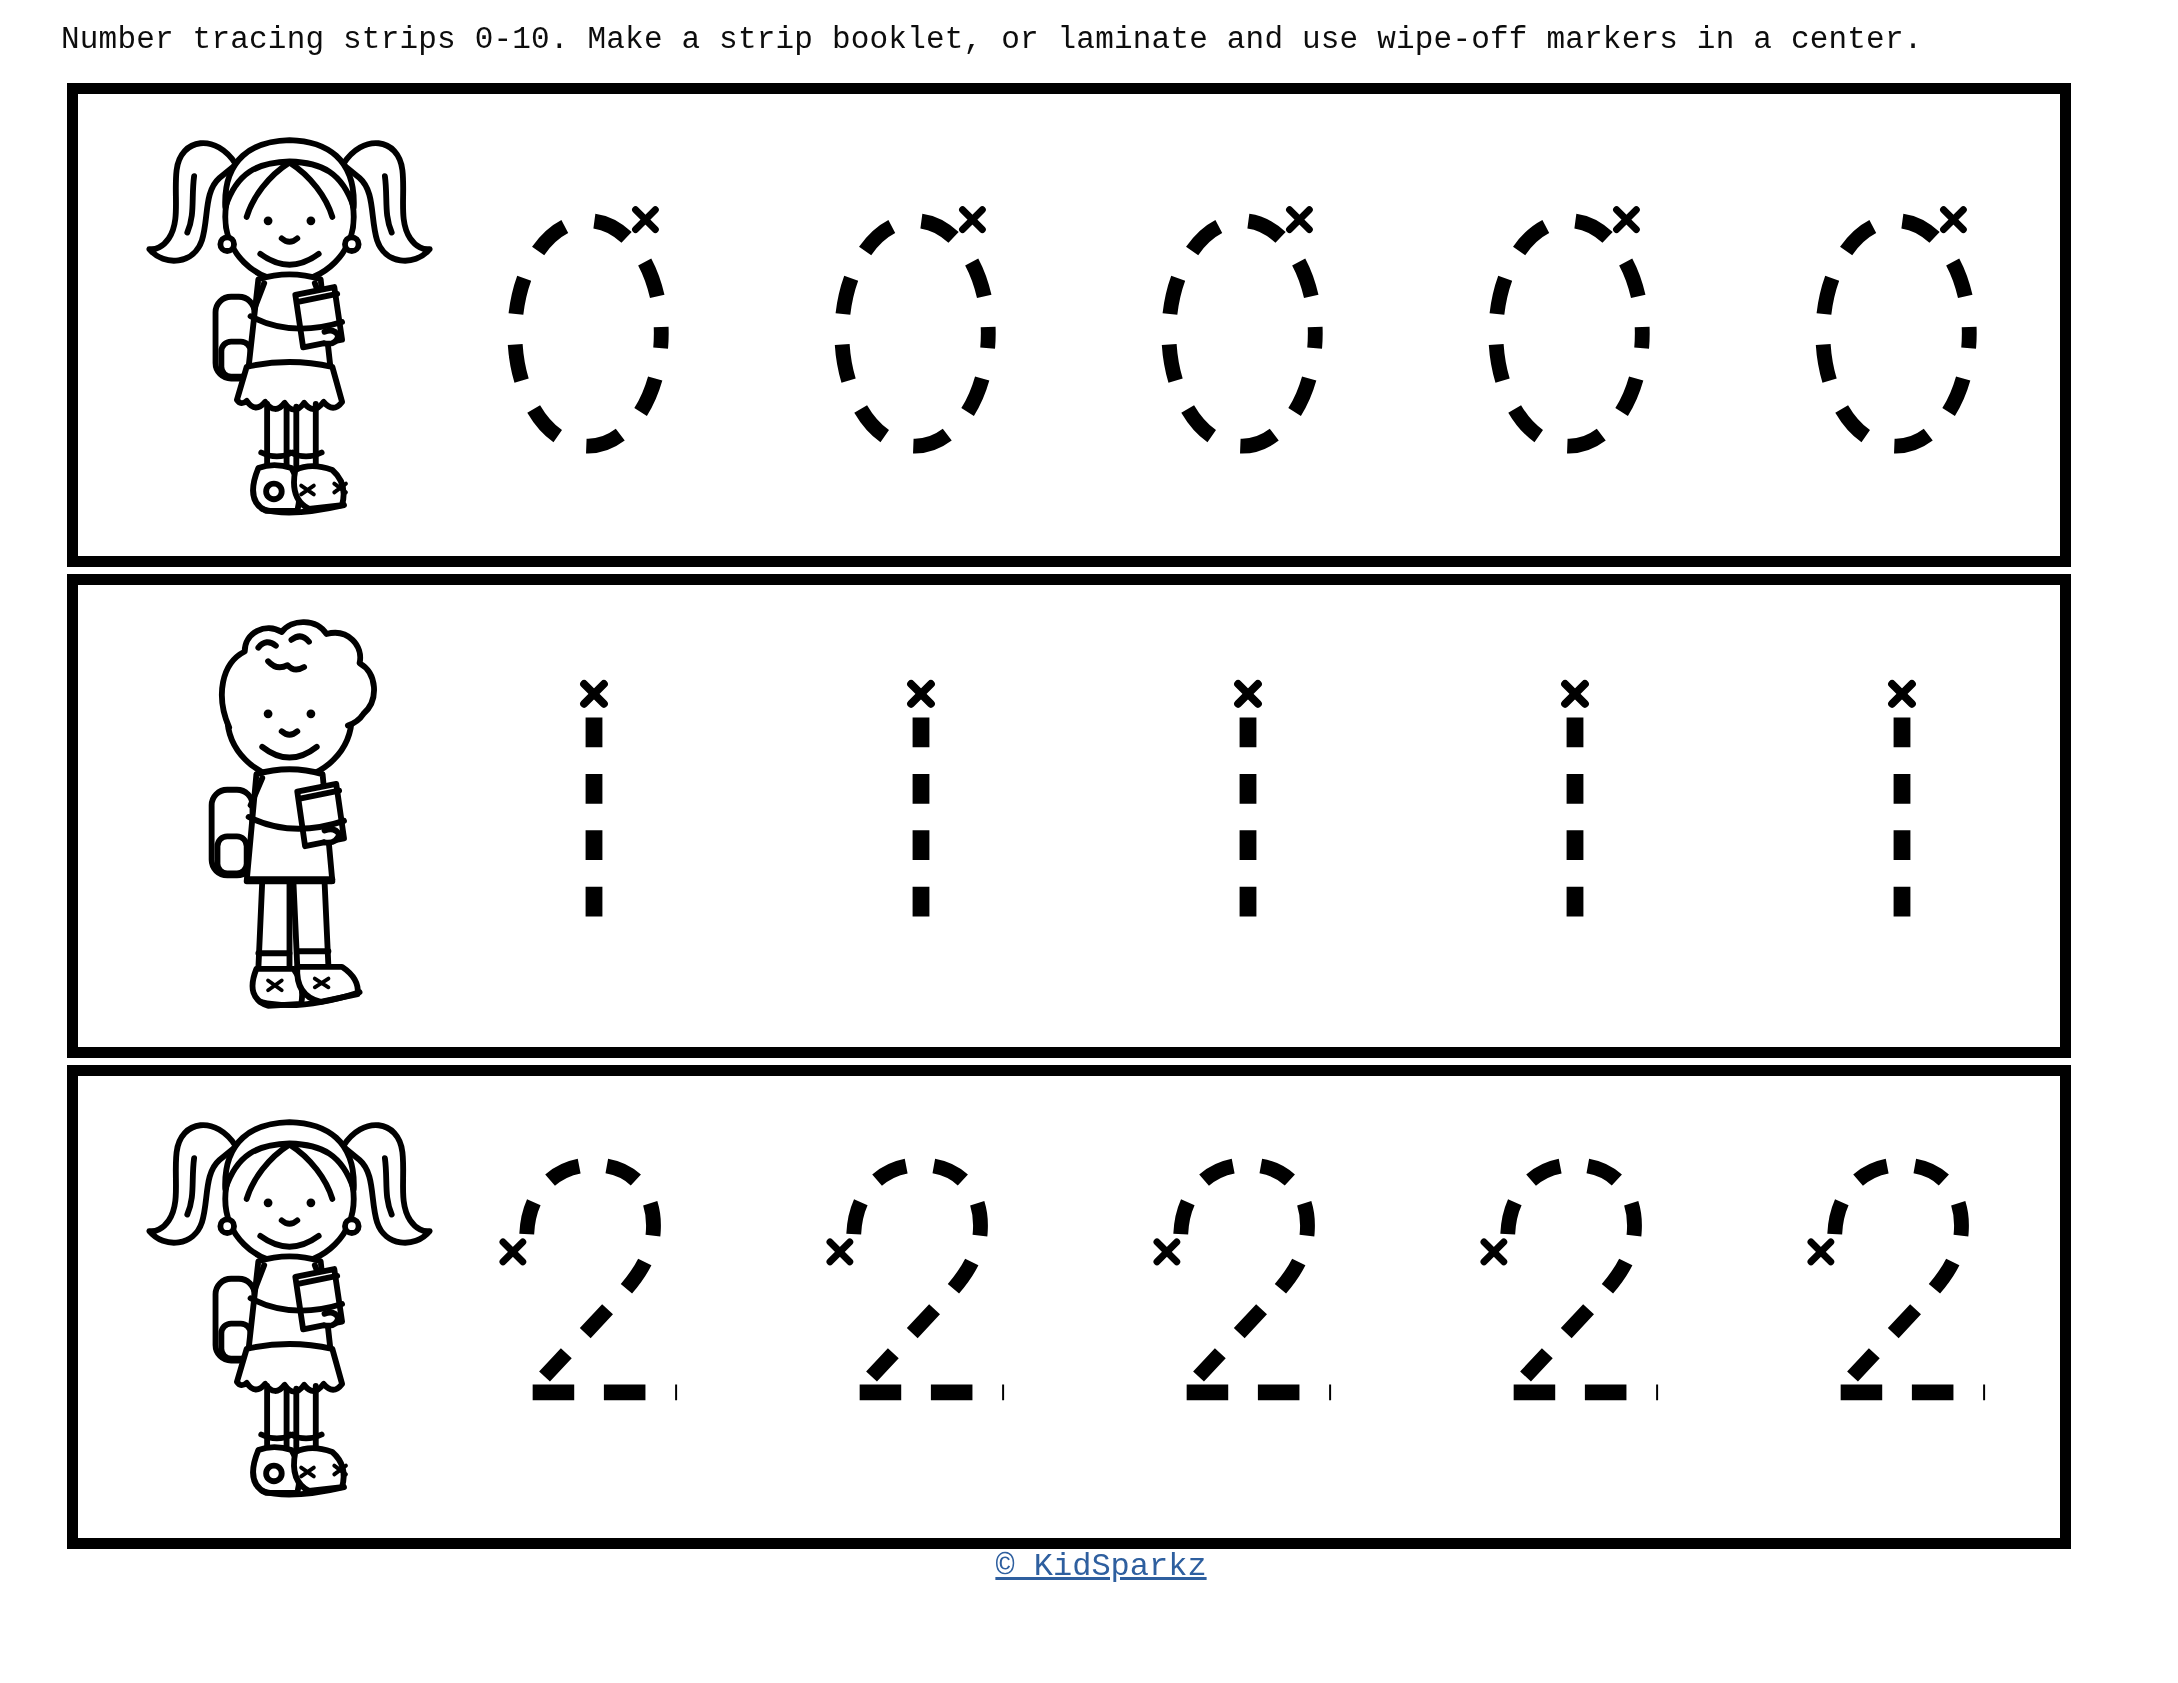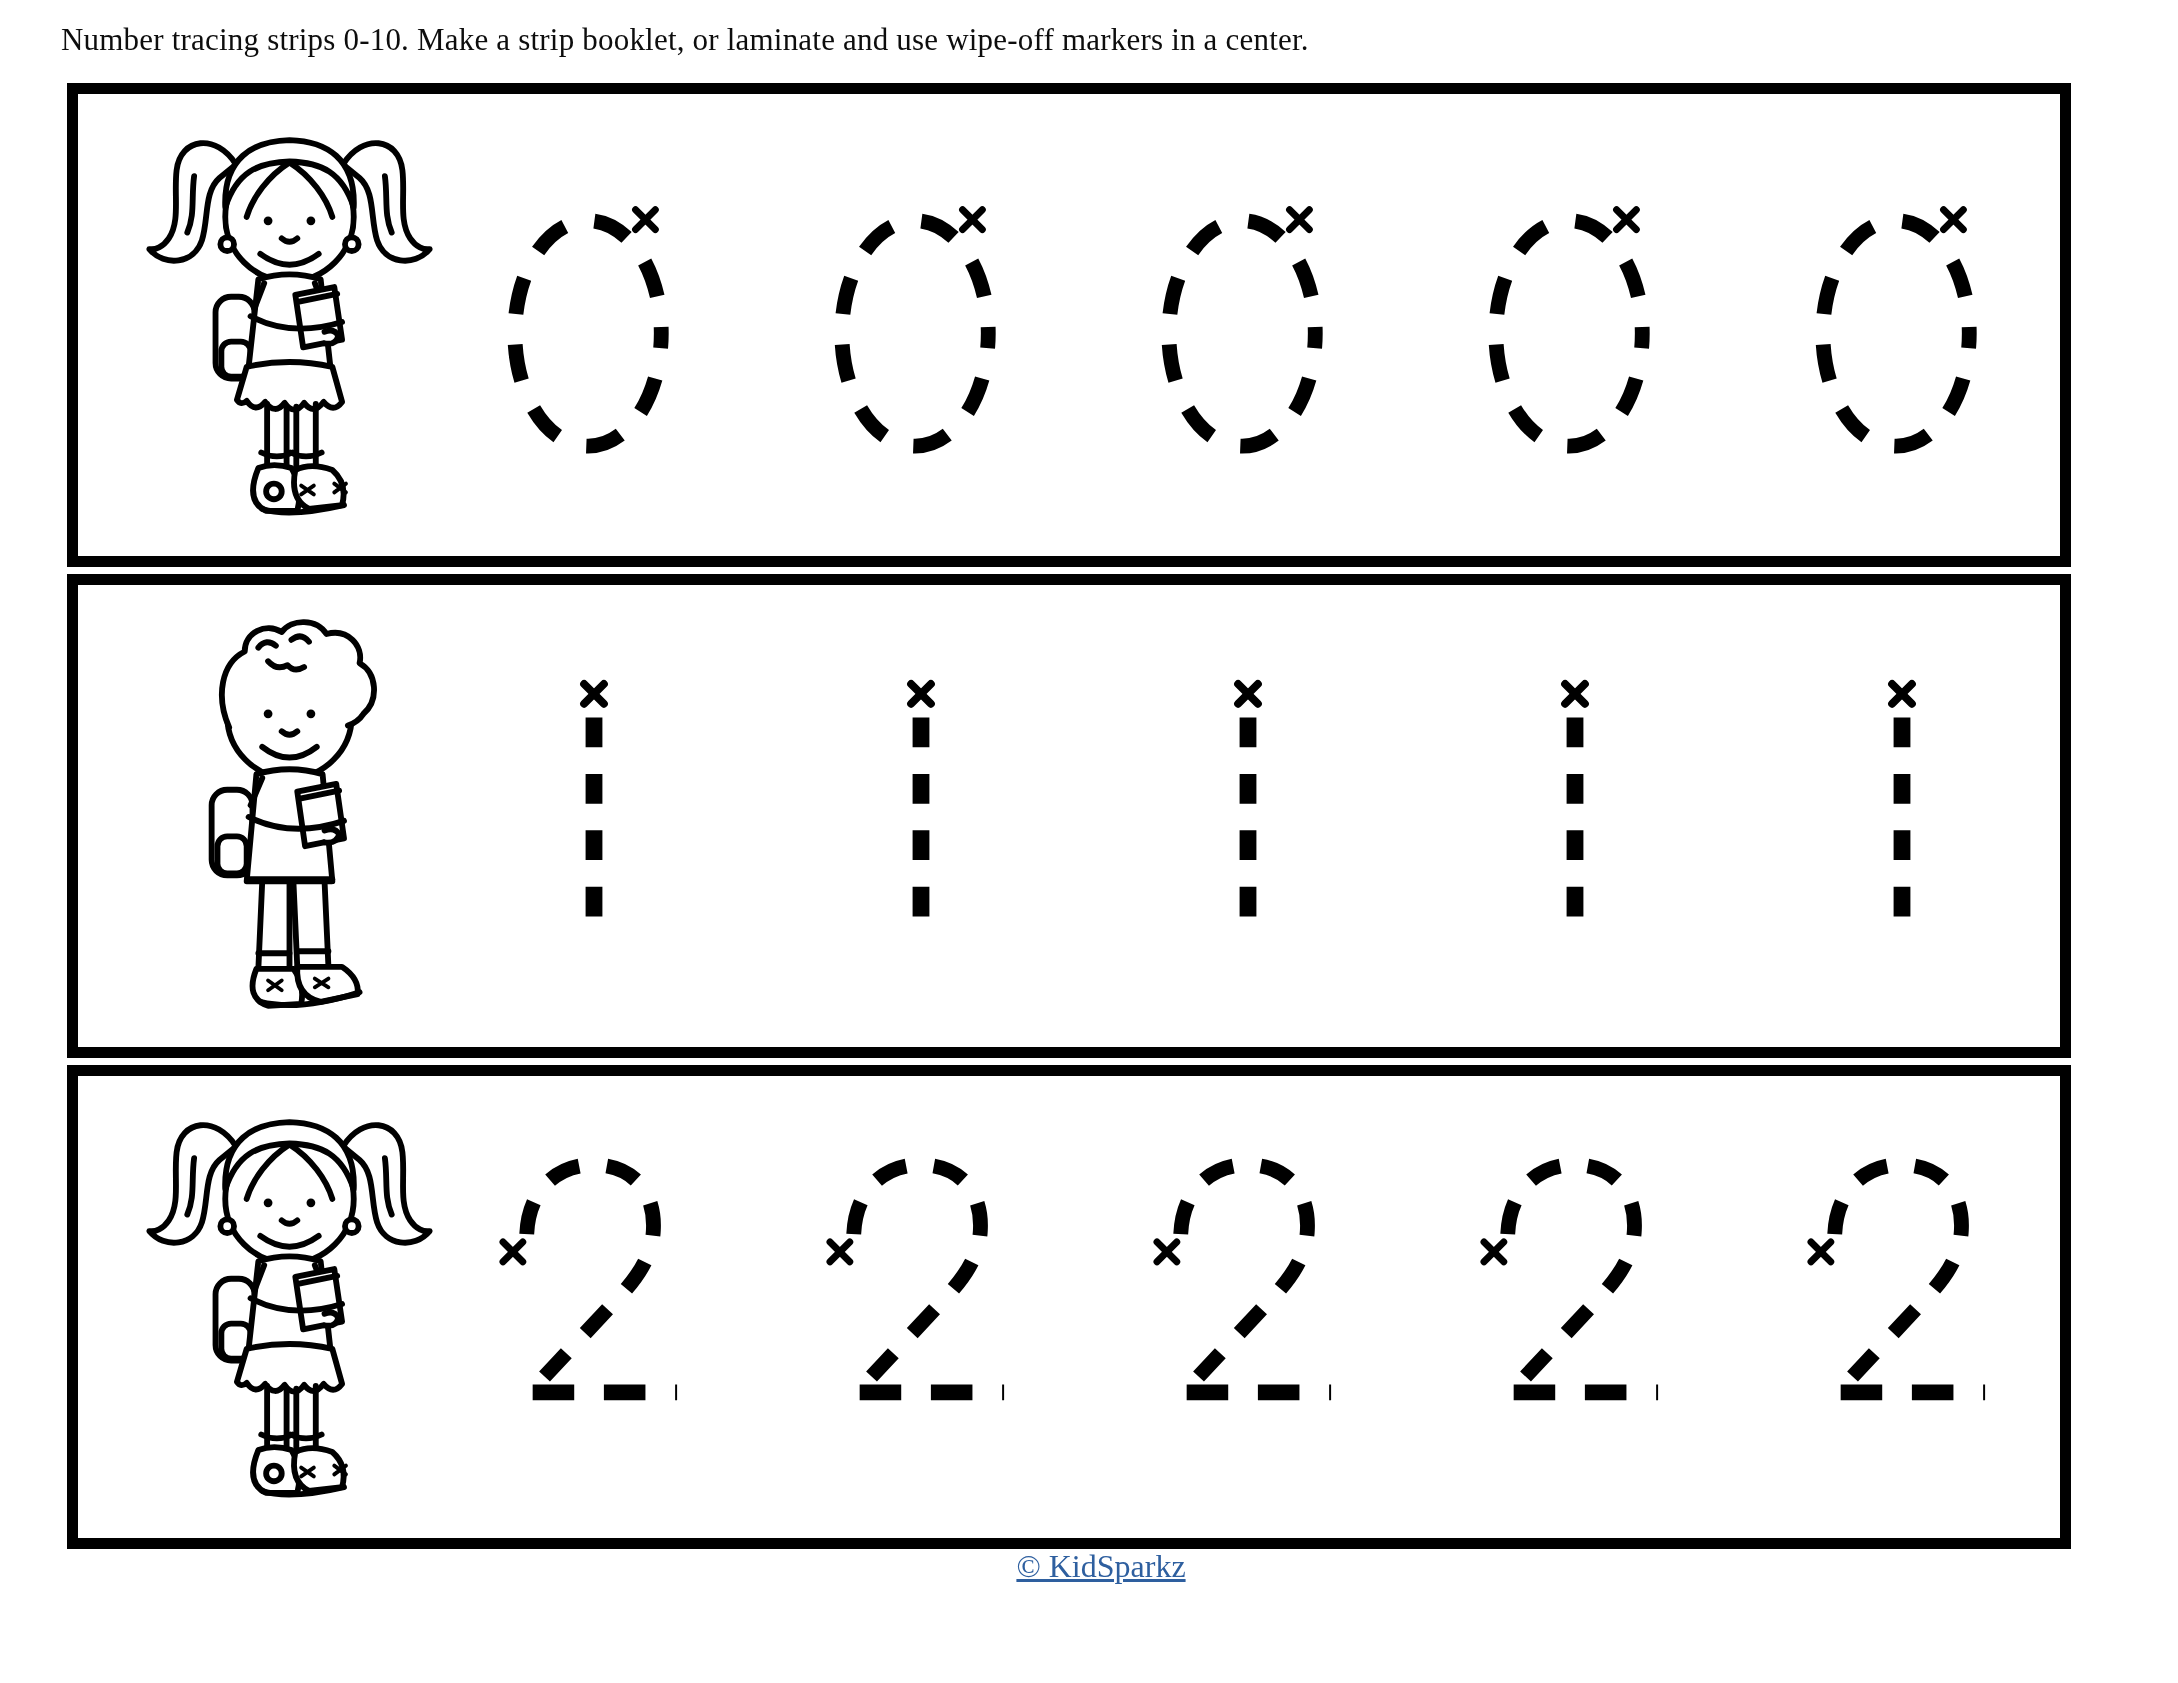--- a/index.html
+++ b/index.html
@@ -1,17 +1,17 @@
 <!DOCTYPE html>
 <html><head>
 <meta charset="utf-8">
 <style>
   html,body{margin:0;padding:0;background:#fff;}
   .page{position:relative;width:2178px;height:1683px;background:#ffffff;overflow:hidden;
-        font-family:Liberation Serif, serif;}
+        font-family:Liberation Mono, monospace;}
   .title{position:absolute;left:61px;top:22px;font-size:31px;color:#0d0d0d;letter-spacing:0.2px;
          white-space:nowrap;}
   .strips{position:absolute;left:67px;top:83px;width:2004px;}
   .strip{box-sizing:border-box;height:484px;border:11px solid #000;background:#fff;
          margin-bottom:7px;display:flex;align-items:center;}
   .character{width:327px;margin-left:48px;display:flex;justify-content:center;align-items:center;flex:0 0 auto;}
   .numerals{flex:1;display:flex;align-items:center;gap:129px;margin-left:42px;}
   .numerals.raise{transform:translateY(-22px);}
   .numeral{width:198px;height:277px;flex:0 0 auto;}
   .footer{position:absolute;left:12px;top:1548px;width:100%;text-align:center;font-size:32px;}

